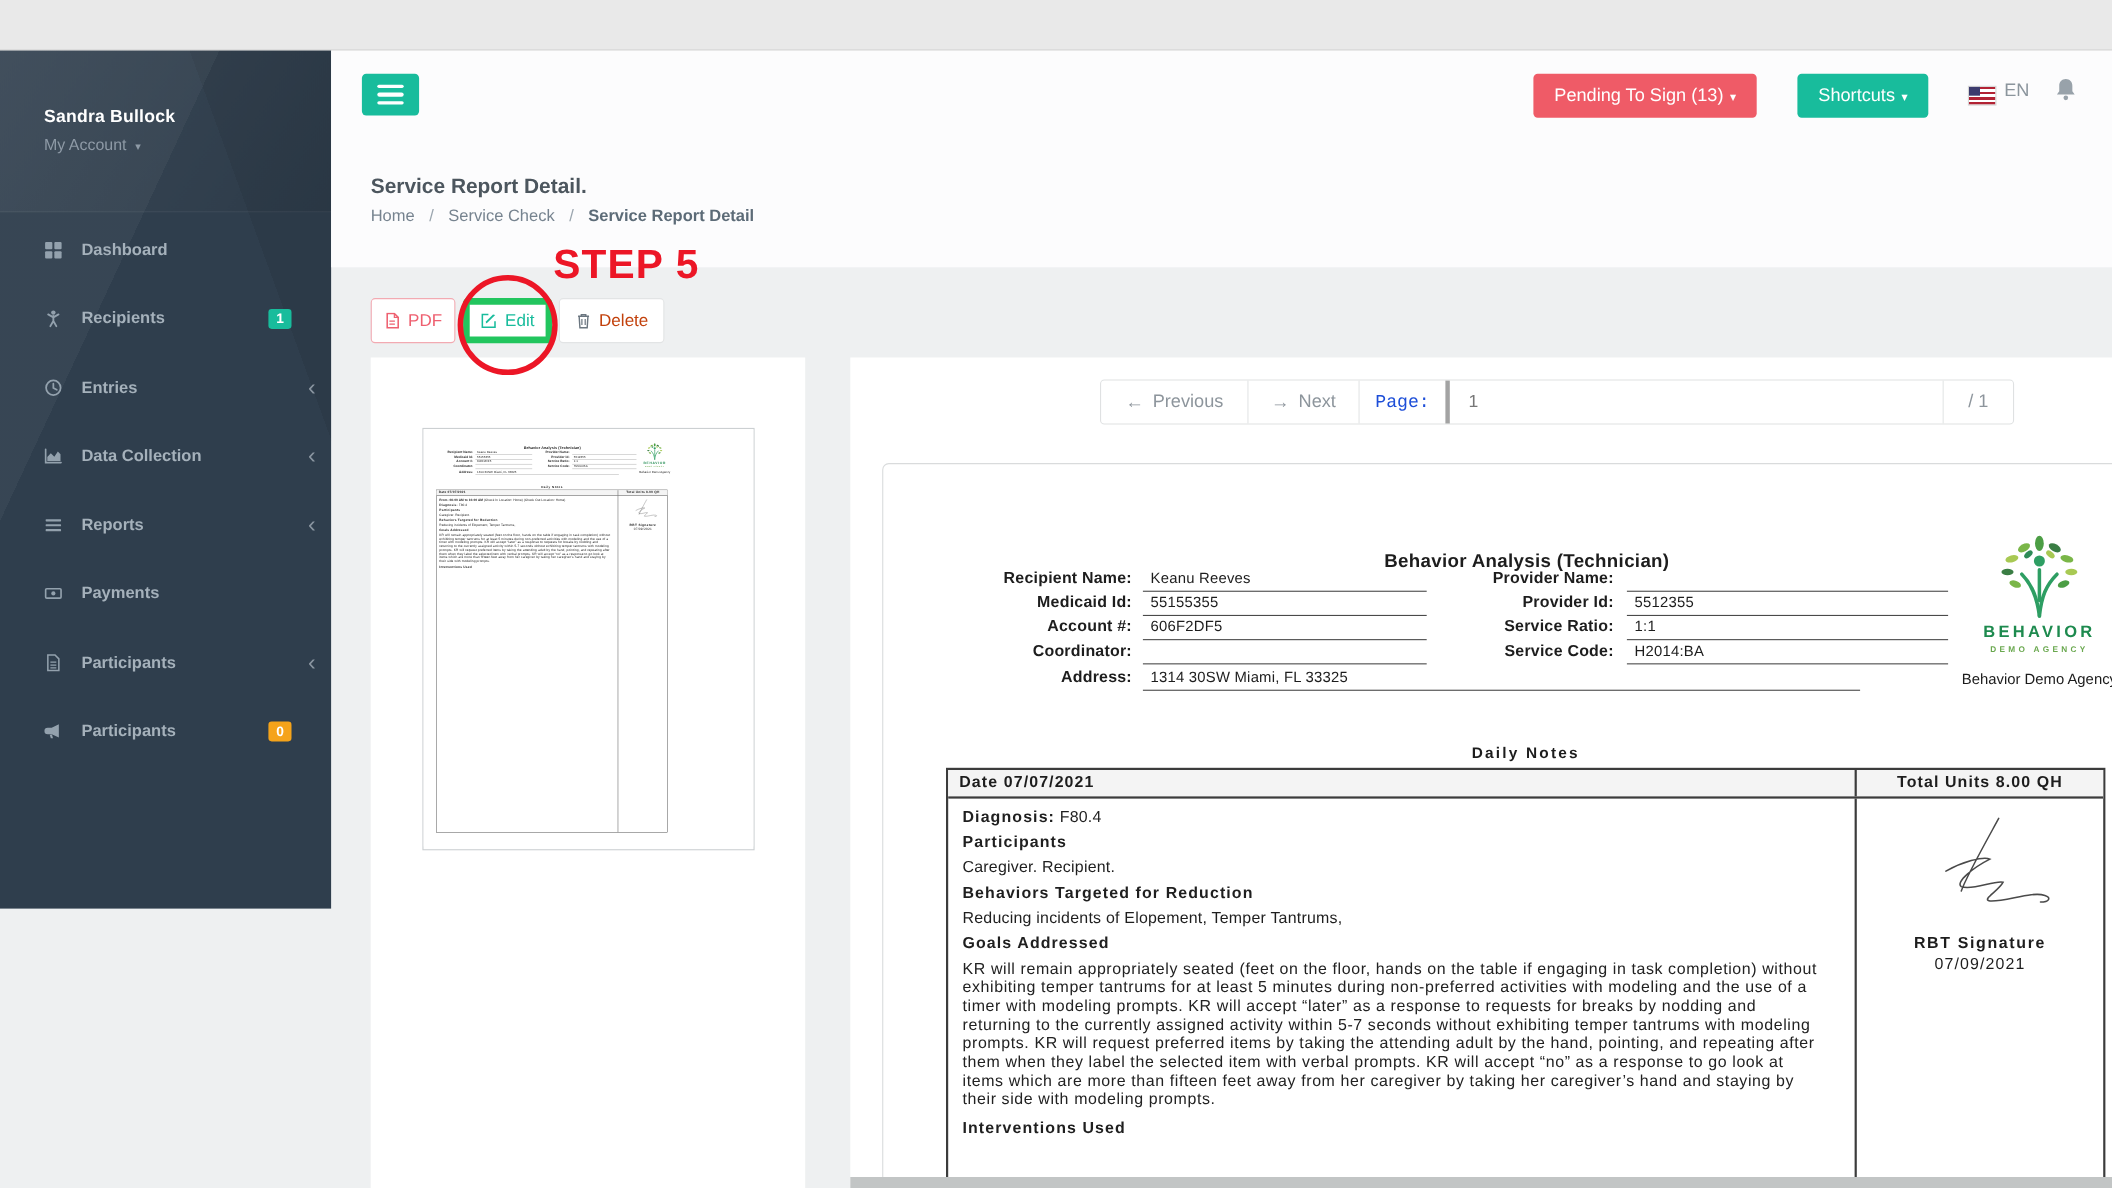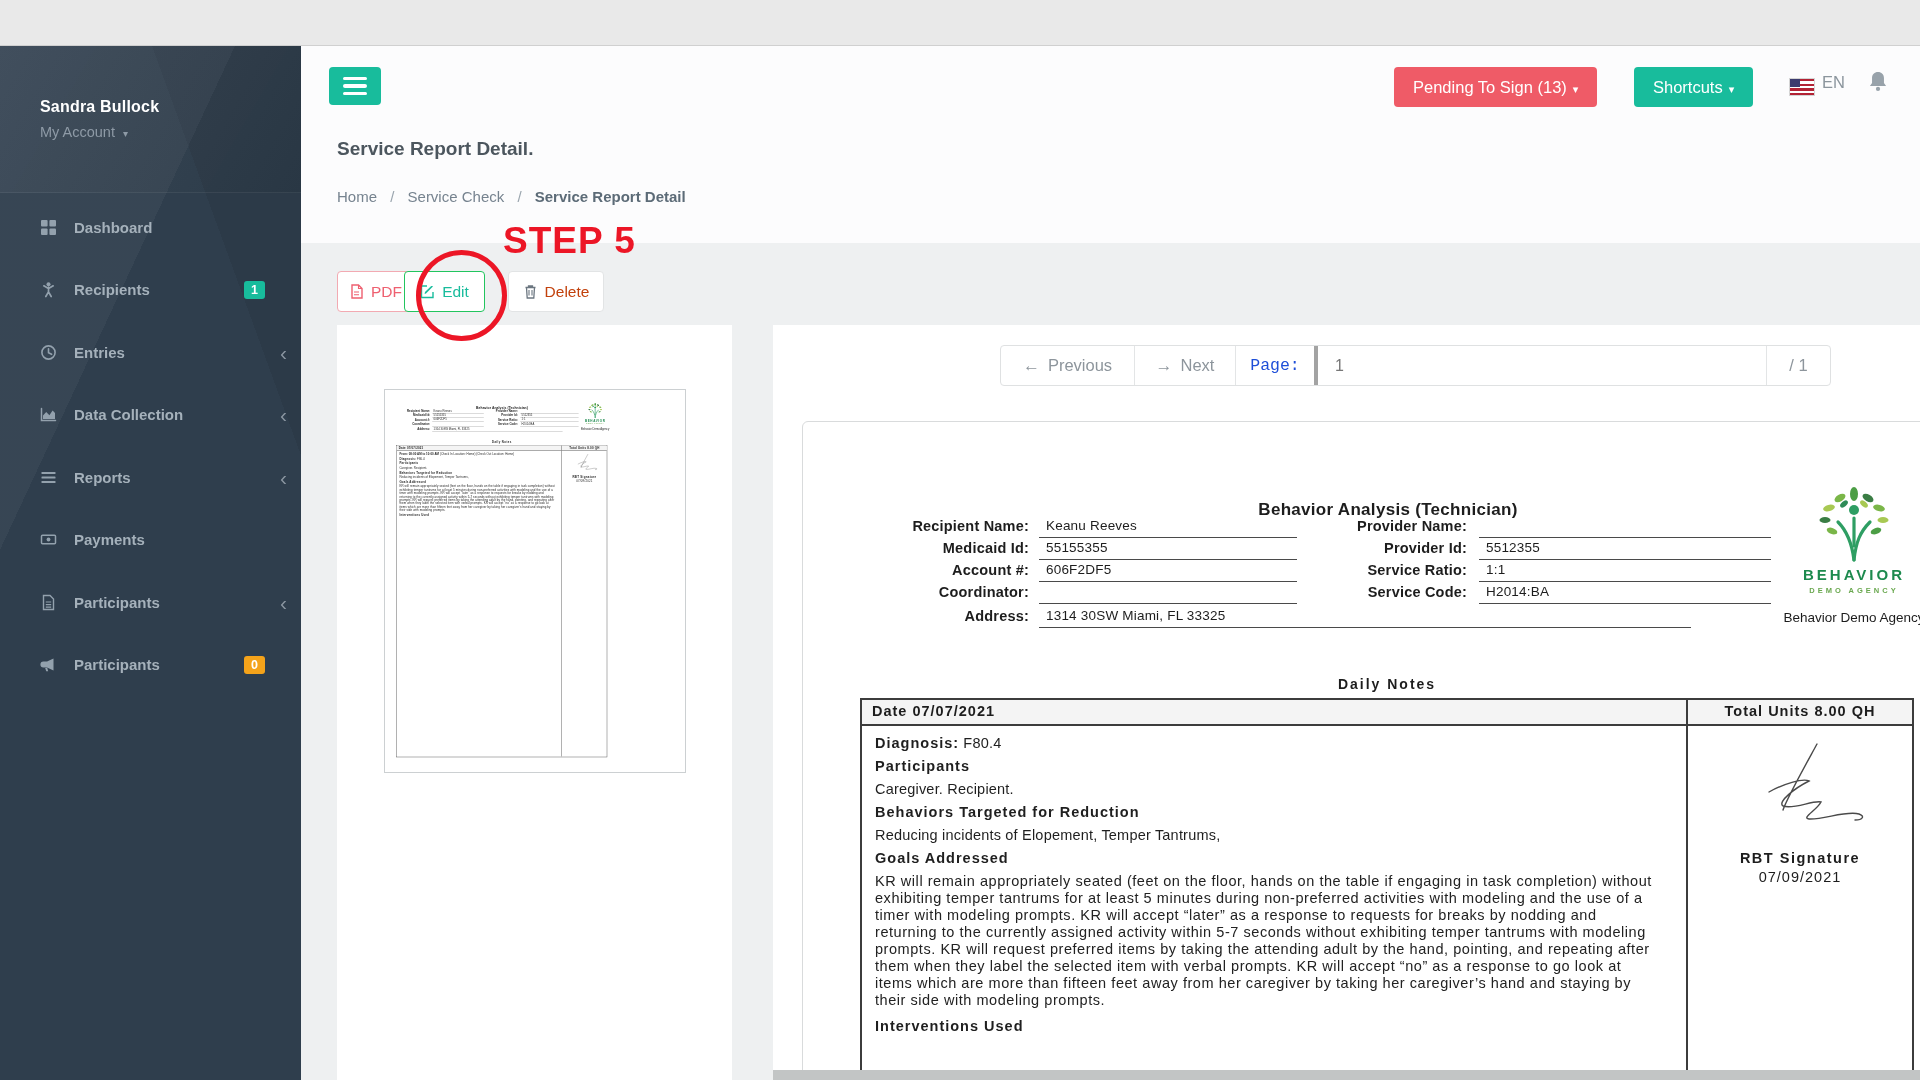--- a/index.html
+++ b/index.html
@@ -5,21 +5,21 @@
   * { margin:0; padding:0; box-sizing:border-box; }
   html,body { width:1920px; height:1080px; overflow:hidden; background:#e9e9e9; }
   .app { position:relative; width:1920px; height:1080px; overflow:hidden;
          font-family:"Liberation Sans", sans-serif; background:#eef0f1; }
 
   
   .topstrip { position:absolute; left:0; top:0; width:1920px; height:46px;
               background:#e9e9e9; border-bottom:1px solid #d0d0d0; }
 
   
-  .sidebar { position:absolute; left:0; top:46px; width:301px; height:1034px;
+  .sidebar { position:absolute; left:0; top:46px; width:301px; height:780px;
              background:#2f3e4d;
              background-image:
                linear-gradient(115deg, rgba(255,255,255,.04) 0%, rgba(255,255,255,.04) 30%, transparent 30%),
                linear-gradient(250deg, rgba(0,0,0,.07) 0%, rgba(0,0,0,.07) 22%, transparent 22%);}
   .userpanel { position:absolute; left:0; top:0; width:100%; height:147px;
                padding:52px 0 0 40px;
                background:linear-gradient(120deg, rgba(255,255,255,.05), rgba(0,0,0,.06));
                border-bottom:1px solid rgba(255,255,255,.05); }
   .username { color:#ffffff; font-weight:bold; font-size:16px; letter-spacing:.2px; }
   .useraccount { color:#8e9aa6; font-size:14.5px; margin-top:8px; cursor:pointer; }
@@ -54,40 +54,40 @@
   .btn-caret { font-size:11px; margin-left:6px; }
 
   .flag { position:absolute; left:1489px; top:33px; width:24px; height:16px;
           background:repeating-linear-gradient(180deg,#b22234 0 2.3px,#ffffff 2.3px 4.6px);
           outline:1px solid #d5d5d5; cursor:pointer; }
   .flag-canton { position:absolute; left:0; top:0; width:10px; height:8px; background:#3c3b6e; }
   .lang { position:absolute; left:1521px; top:27px; font-size:16.5px; color:#8b959d; cursor:pointer; }
   .bell { position:absolute; left:1566px; top:24px; width:22px; height:24px; color:#98a2aa; cursor:pointer; }
   .bell svg { width:22px; height:24px; display:block; }
 
-  .page-title { position:absolute; left:36px; top:92px; font-size:19px; font-weight:bold;
+  .page-title { position:absolute; left:36px; top:113px; font-size:19px; font-weight:bold;
                 color:#4c565e; }
   .breadcrumb { position:absolute; left:36px; top:142px; font-size:15px; color:#76838f; }
   .breadcrumb .crumb-link { cursor:pointer; }
   .breadcrumb .sep { margin:0 9px; color:#9aa5ae; }
   .breadcrumb .crumb-current { font-weight:bold; color:#5c6b77; }
 
   
   .step-label { position:absolute; left:503px; top:220px; font-size:37px; font-weight:bold;
                 color:#ec1626; z-index:6; letter-spacing:1px; }
   .red-circle { position:absolute; left:416px; top:250px; width:91px; height:91px;
                 border:5px solid #ec1626; border-radius:50%; z-index:5; pointer-events:none; }
 
   
   .tb-btn { position:absolute; top:271px; height:41px; border-radius:4px; background:#fff;
             font-size:15.5px; font-family:inherit; cursor:pointer;
             display:flex; align-items:center; justify-content:center; gap:7px; }
   .tb-btn svg { width:15px; height:15px; display:block; }
   .btn-pdf { left:337px; width:77px; color:#ee6070; border:1px solid #f2aab2; }
-  .btn-edit { left:404px; width:81px; color:#18bc9c; border:1px solid #22c55e; }
+  .btn-edit { left:421px; width:81px; color:#18bc9c; border:6px solid #22c55e; }
   .btn-delete { left:508px; width:96px; color:#c2410c; border:1px solid #e2e4e5; }
   .btn-delete svg { color:#6b7680; }
 
   
   .left-card { position:absolute; left:337px; top:325px; width:395px; height:755px; background:#fff; }
   .thumb-frame { position:absolute; left:47px; top:64px; width:302px; height:384px;
                  border:1px solid #ccd0d2; background:#fff; overflow:hidden; cursor:pointer; }
   .right-card { position:absolute; left:773px; top:325px; width:1147px; height:755px;
                 background:#fff; overflow:hidden; }
 

